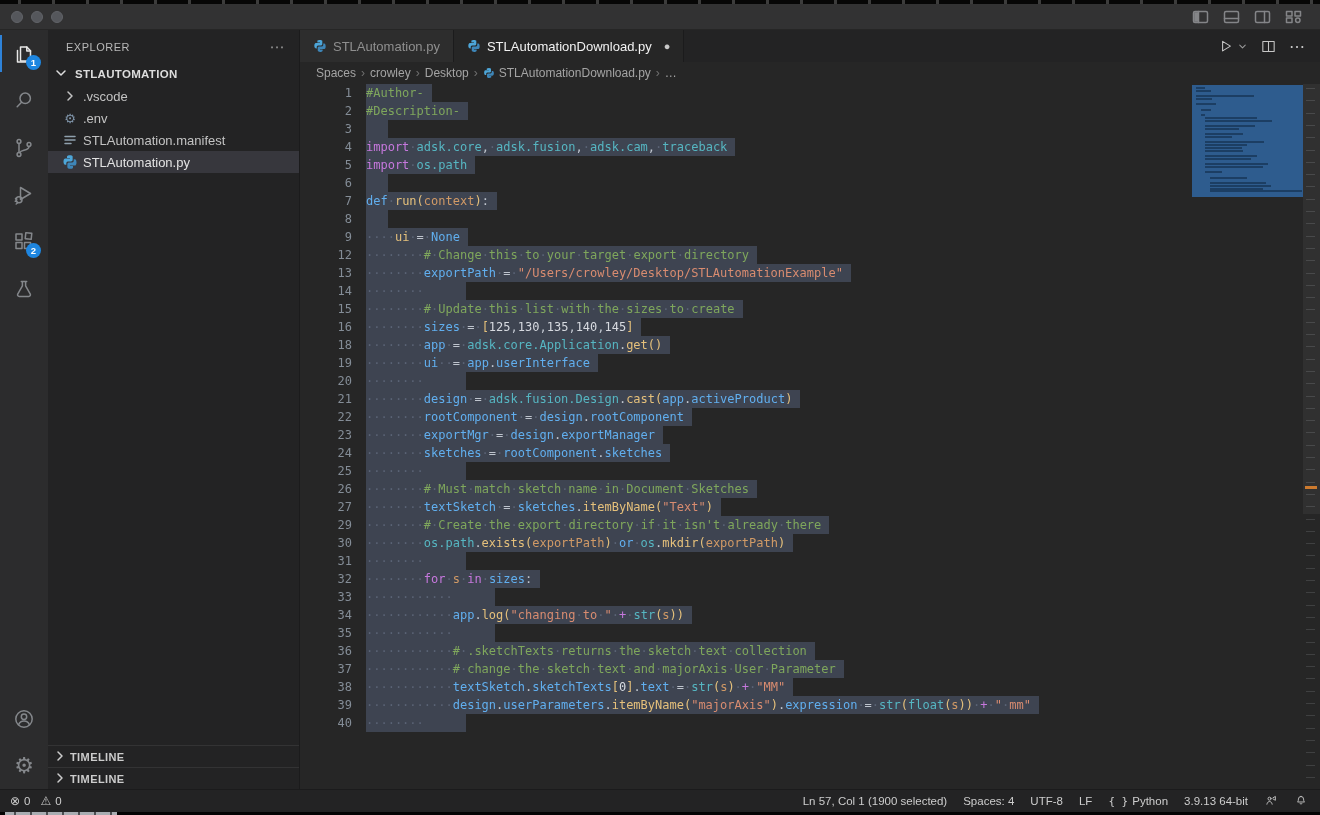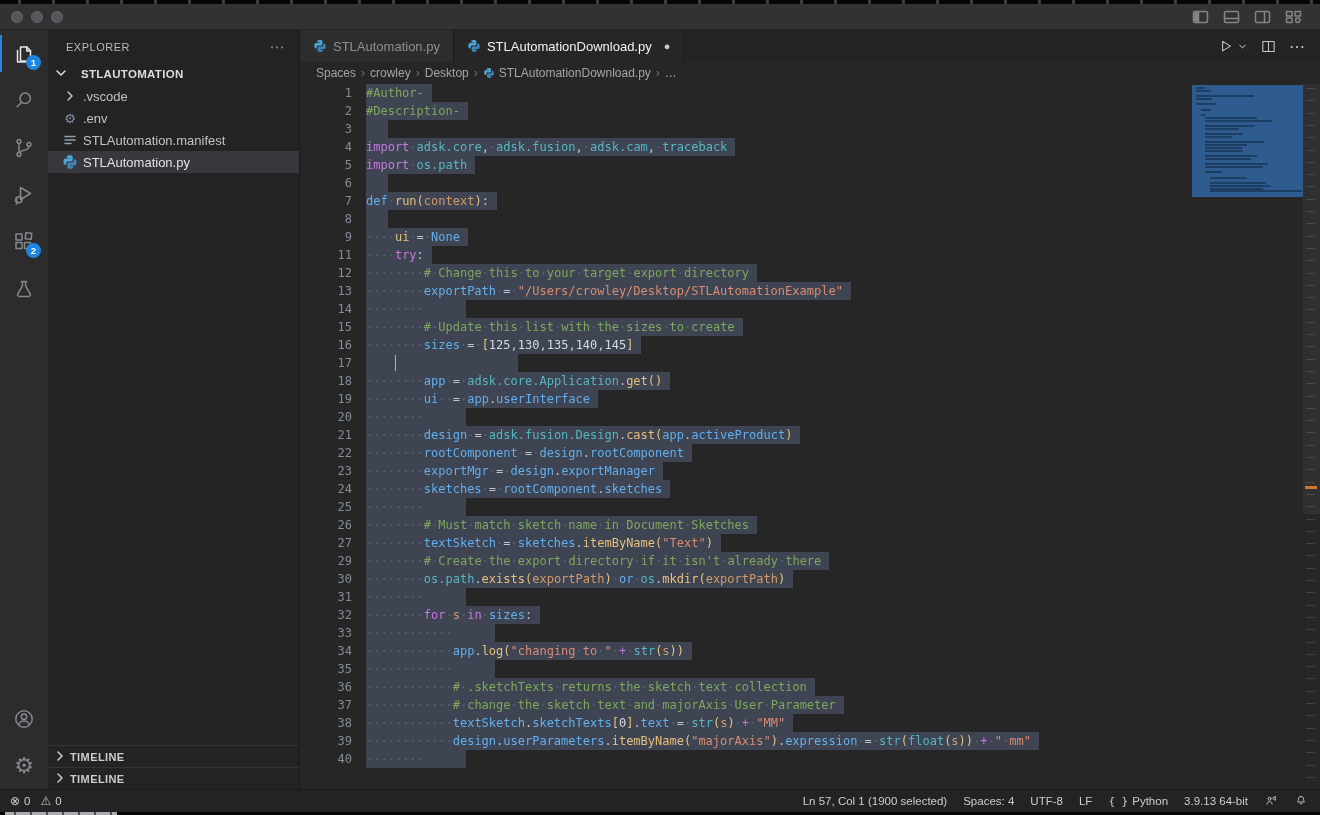--- a/index.html
+++ b/index.html
@@ -34,21 +34,21 @@
   .ab-item.active::before { content:""; position:absolute; left:0; top:5px; bottom:5px; width:2px; background:#2e82d8; }
   .ab-item svg { width:24px; height:24px; }
   .ab-item .badge { position:absolute; right:7px; bottom:7px; min-width:15px; height:15px; border-radius:8px;
     background:var(--badge); color:#fff; font-size:9.5px; line-height:15px; text-align:center; font-weight:bold; }
   .ab-item .gear-glyph { font-size:22px; line-height:22px; font-family:"DejaVu Sans", sans-serif; }
 
   
   .sidebar { width:252px; background:#232324; border-right:1px solid #1b1b1c; display:flex; flex-direction:column; font-size:13px; color:#c5c5c5; }
   .sb-header { height:33px; display:flex; align-items:center; padding:0 14px 0 18px; font-size:11px; letter-spacing:.5px; color:#b8b8b8; }
   .sb-more { margin-left:auto; color:#9a9a9a; font-size:15px; cursor:pointer; }
-  .sb-root { height:22px; display:flex; align-items:center; gap:12px; padding-left:5px; font-size:11.5px; font-weight:bold; color:#dddddd; letter-spacing:.3px; cursor:pointer; }
+  .sb-root { height:22px; display:flex; align-items:center; gap:6px; padding-left:5px; font-size:11.5px; font-weight:bold; color:#dddddd; letter-spacing:.3px; cursor:pointer; }
   .sb-tree { flex:0 0 auto; }
   .row { height:22px; display:flex; align-items:center; gap:5px; padding-left:14px; cursor:pointer; color:#c3c3c3; }
   .row.selected { background:#37373d; color:#e2e2e2; }
   .row .ric { width:16px; height:16px; display:flex; align-items:center; justify-content:center; flex:0 0 16px; }
   .row .gear-glyph { font-size:13px; color:#7e93a8; font-family:"DejaVu Sans", sans-serif; }
   .chev svg, .sb-section svg.chv { width:16px; height:16px; }
   .sb-fill { flex:1 1 auto; }
   .sb-section { height:22px; display:flex; align-items:center; gap:2px; border-top:1px solid #333334; padding-left:4px;
     font-size:11px; font-weight:bold; letter-spacing:.4px; color:#cccccc; cursor:pointer; }
 
@@ -360,27 +360,25 @@
         <div class="code">
             <div class="line"><span class="ln">1</span><span class="lgap"></span><span class="sel"><span class="tk cm">#Author-</span><span class="pad" style="width: 8px;"></span></span></div>
             <div class="line"><span class="ln">2</span><span class="lgap"></span><span class="sel"><span class="tk cm">#Description-</span><span class="pad" style="width: 8px;"></span></span></div>
             <div class="line"><span class="ln">3</span><span class="lgap"></span><span class="sel"><span class="pad" style="width: 22px;"></span></span></div>
             <div class="line"><span class="ln">4</span><span class="lgap"></span><span class="sel"><span class="tk kw">import<span class="ws">·</span></span><span class="tk bt">adsk.core</span><span class="tk pn">,<span class="ws">·</span></span><span class="tk bt">adsk.fusion</span><span class="tk pn">,<span class="ws">·</span></span><span class="tk bt">adsk.cam</span><span class="tk pn">,<span class="ws">·</span></span><span class="tk bt">traceback</span><span class="pad" style="width: 8px;"></span></span></div>
             <div class="line"><span class="ln">5</span><span class="lgap"></span><span class="sel"><span class="tk kw">import<span class="ws">·</span></span><span class="tk bt">os.path</span><span class="pad" style="width: 8px;"></span></span></div>
             <div class="line"><span class="ln">6</span><span class="lgap"></span><span class="sel"><span class="pad" style="width: 22px;"></span></span></div>
             <div class="line"><span class="ln">7</span><span class="lgap"></span><span class="sel"><span class="tk kb">def<span class="ws">·</span></span><span class="tk fn">run</span><span class="tk yb">(</span><span class="tk ar">context</span><span class="tk yb">)</span><span class="tk pn">:</span><span class="pad" style="width: 8px;"></span></span></div>
             <div class="line"><span class="ln">8</span><span class="lgap"></span><span class="sel"><span class="pad" style="width: 22px;"></span></span></div>
             <div class="line"><span class="ln">9</span><span class="lgap"></span><span class="sel"><span class="ws">····</span><span class="tk fn">ui</span><span class="tk pn"><span class="ws">·</span>=<span class="ws">·</span></span><span class="tk kb">None</span><span class="pad" style="width: 8px;"></span></span></div>
-            <div class="line"><span class="ln">11</span><span class="lgap"></span><span class="sel"><span class="ws">····</span><span class="tk kw">try</span><span class="tk pn">:</span><span class="pad" style="width: 8px;"></span></span></div>
             <div class="line"><span class="ln">12</span><span class="lgap"></span><span class="sel"><span class="ws">········</span><span class="tk cm">#<span class="ws">·</span>Change<span class="ws">·</span>this<span class="ws">·</span>to<span class="ws">·</span>your<span class="ws">·</span>target<span class="ws">·</span>export<span class="ws">·</span>directory</span><span class="pad" style="width: 8px;"></span></span></div>
             <div class="line"><span class="ln">13</span><span class="lgap"></span><span class="sel"><span class="ws">········</span><span class="tk vr">exportPath</span><span class="tk pn"><span class="ws">·</span>=<span class="ws">·</span></span><span class="tk st">"/Users/crowley/Desktop/STLAutomationExample"</span><span class="pad" style="width: 8px;"></span></span></div>
             <div class="line"><span class="ln">14</span><span class="lgap"></span><span class="sel"><span class="ws">········</span><span class="pad" style="width: 42px;"></span></span></div>
             <div class="line"><span class="ln">15</span><span class="lgap"></span><span class="sel"><span class="ws">········</span><span class="tk cm">#<span class="ws">·</span>Update<span class="ws">·</span>this<span class="ws">·</span>list<span class="ws">·</span>with<span class="ws">·</span>the<span class="ws">·</span>sizes<span class="ws">·</span>to<span class="ws">·</span>create</span><span class="pad" style="width: 8px;"></span></span></div>
             <div class="line"><span class="ln">16</span><span class="lgap"></span><span class="sel"><span class="ws">········</span><span class="tk vr">sizes</span><span class="tk pn"><span class="ws">·</span>=<span class="ws">·</span></span><span class="tk yb">[</span><span class="tk nm">125</span><span class="tk pn">,</span><span class="tk nm">130</span><span class="tk pn">,</span><span class="tk nm">135</span><span class="tk pn">,</span><span class="tk nm">140</span><span class="tk pn">,</span><span class="tk nm">145</span><span class="tk yb">]</span><span class="pad" style="width: 8px;"></span></span></div>
-            <div class="line"><span class="ln">17</span><span class="lgap"></span><span class="sel"><span class="pad" style="width: 152px;"></span></span><div class="iguide"></div></div>
             <div class="line"><span class="ln">18</span><span class="lgap"></span><span class="sel"><span class="ws">········</span><span class="tk vr">app</span><span class="tk pn"><span class="ws">·</span>=<span class="ws">·</span></span><span class="tk bt">adsk.core.Application</span><span class="tk pn">.</span><span class="tk fn">get</span><span class="tk yb">()</span><span class="pad" style="width: 8px;"></span></span></div>
             <div class="line"><span class="ln">19</span><span class="lgap"></span><span class="sel"><span class="ws">········</span><span class="tk vr">ui</span><span class="tk pn"><span class="ws">·</span><span class="ws">·</span>=<span class="ws">·</span></span><span class="tk vr">app</span><span class="tk pn">.</span><span class="tk vr">userInterface</span><span class="pad" style="width: 8px;"></span></span></div>
             <div class="line"><span class="ln">20</span><span class="lgap"></span><span class="sel"><span class="ws">········</span><span class="pad" style="width: 42px;"></span></span></div>
             <div class="line"><span class="ln">21</span><span class="lgap"></span><span class="sel"><span class="ws">········</span><span class="tk vr">design</span><span class="tk pn"><span class="ws">·</span>=<span class="ws">·</span></span><span class="tk bt">adsk.fusion.Design</span><span class="tk pn">.</span><span class="tk fn">cast</span><span class="tk yb">(</span><span class="tk vr">app</span><span class="tk pn">.</span><span class="tk vr">activeProduct</span><span class="tk yb">)</span><span class="pad" style="width: 8px;"></span></span></div>
             <div class="line"><span class="ln">22</span><span class="lgap"></span><span class="sel"><span class="ws">········</span><span class="tk vr">rootComponent</span><span class="tk pn"><span class="ws">·</span>=<span class="ws">·</span></span><span class="tk vr">design</span><span class="tk pn">.</span><span class="tk vr">rootComponent</span><span class="pad" style="width: 8px;"></span></span></div>
             <div class="line"><span class="ln">23</span><span class="lgap"></span><span class="sel"><span class="ws">········</span><span class="tk vr">exportMgr</span><span class="tk pn"><span class="ws">·</span>=<span class="ws">·</span></span><span class="tk vr">design</span><span class="tk pn">.</span><span class="tk vr">exportManager</span><span class="pad" style="width: 8px;"></span></span></div>
             <div class="line"><span class="ln">24</span><span class="lgap"></span><span class="sel"><span class="ws">········</span><span class="tk vr">sketches</span><span class="tk pn"><span class="ws">·</span>=<span class="ws">·</span></span><span class="tk vr">rootComponent</span><span class="tk pn">.</span><span class="tk vr">sketches</span><span class="pad" style="width: 8px;"></span></span></div>
             <div class="line"><span class="ln">25</span><span class="lgap"></span><span class="sel"><span class="ws">········</span><span class="pad" style="width: 42px;"></span></span></div>
             <div class="line"><span class="ln">26</span><span class="lgap"></span><span class="sel"><span class="ws">········</span><span class="tk cm">#<span class="ws">·</span>Must<span class="ws">·</span>match<span class="ws">·</span>sketch<span class="ws">·</span>name<span class="ws">·</span>in<span class="ws">·</span>Document<span class="ws">·</span>Sketches</span><span class="pad" style="width: 8px;"></span></span></div>
             <div class="line"><span class="ln">27</span><span class="lgap"></span><span class="sel"><span class="ws">········</span><span class="tk vr">textSketch</span><span class="tk pn"><span class="ws">·</span>=<span class="ws">·</span></span><span class="tk vr">sketches</span><span class="tk pn">.</span><span class="tk fn">itemByName</span><span class="tk yb">(</span><span class="tk st">"Text"</span><span class="tk yb">)</span><span class="pad" style="width: 8px;"></span></span></div>

